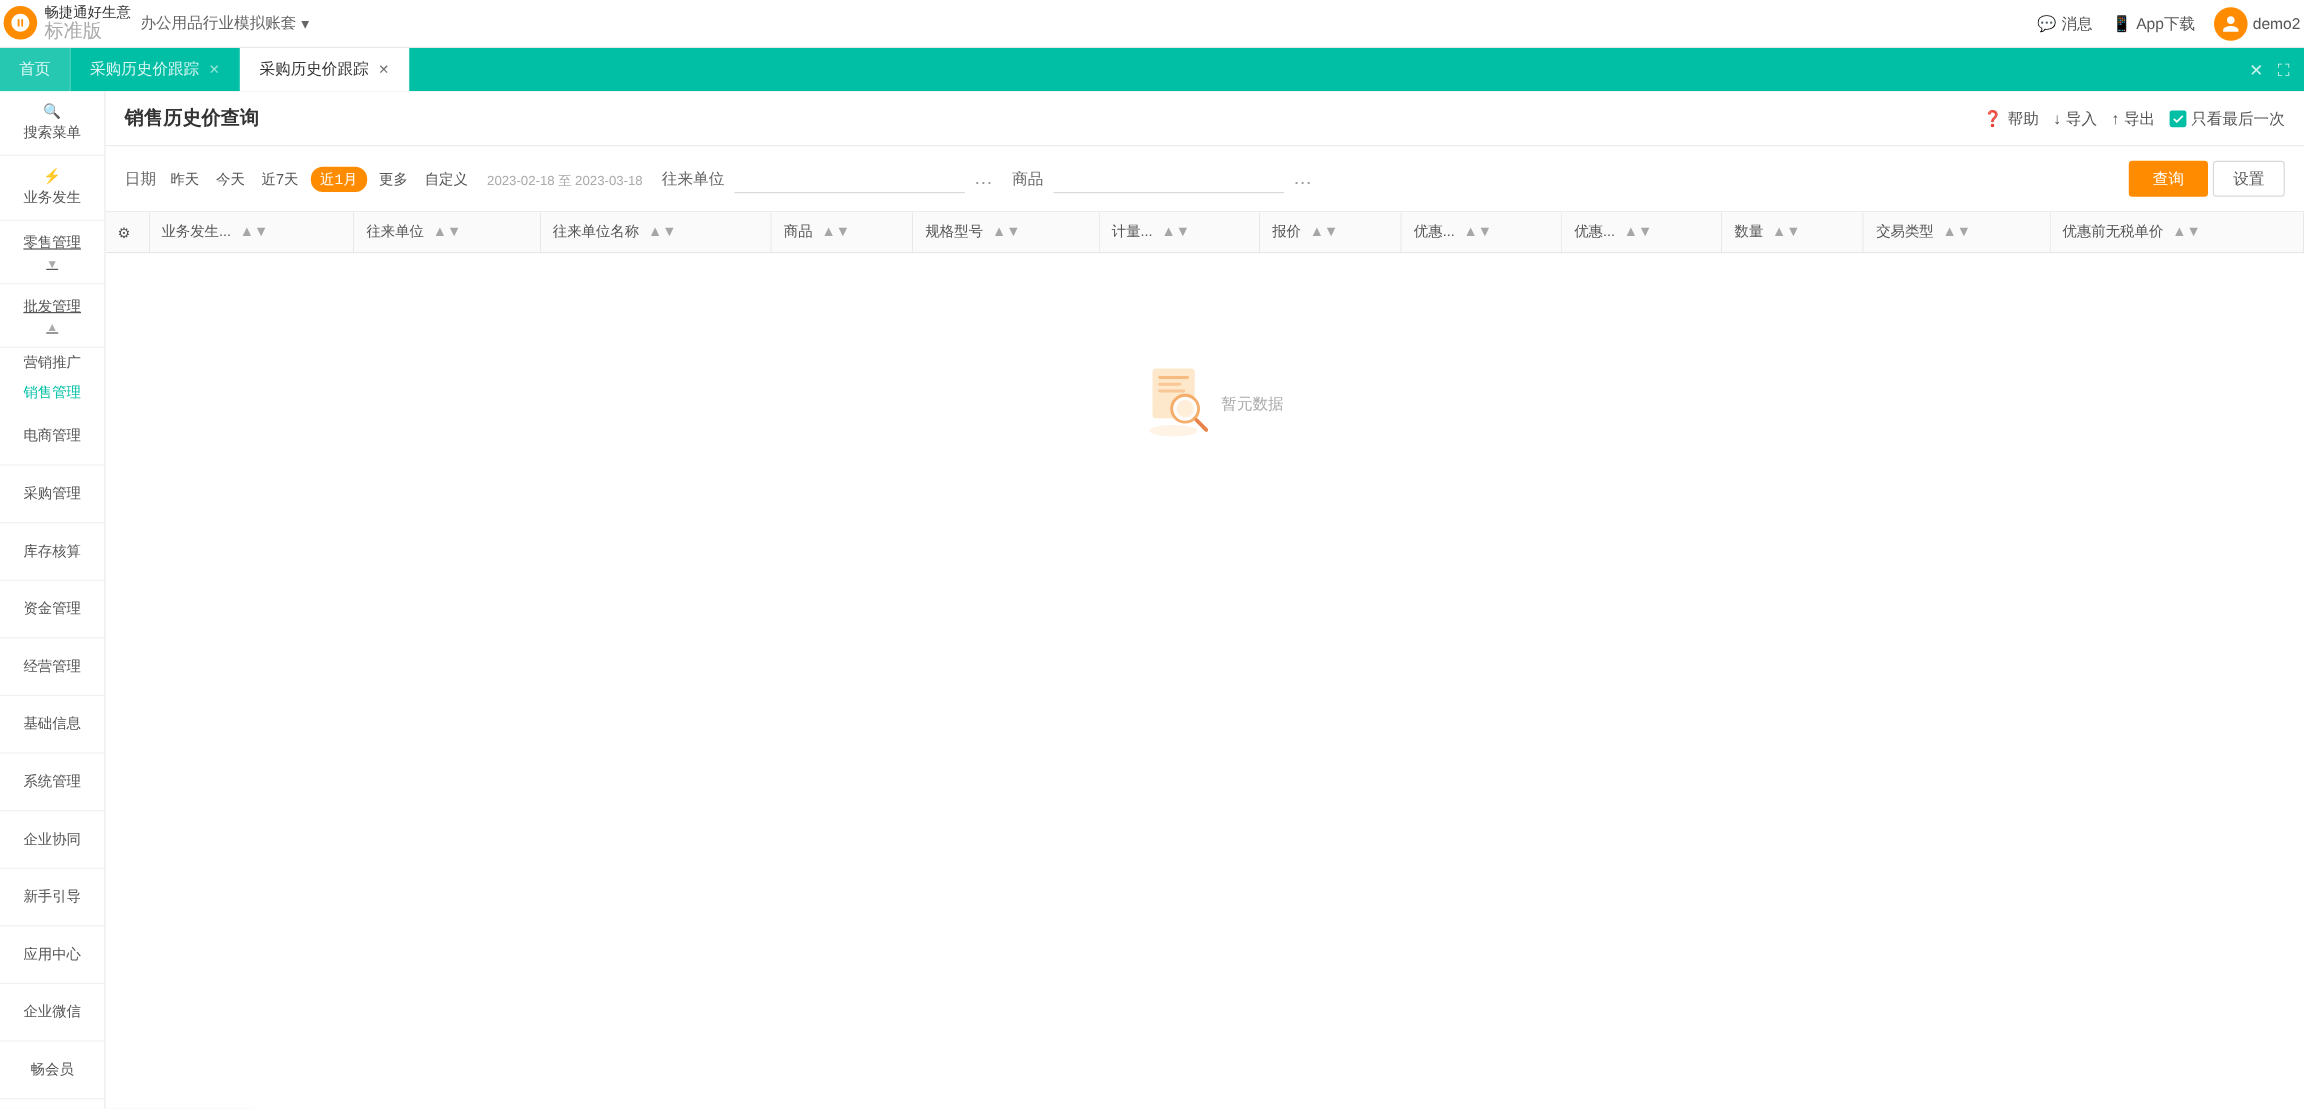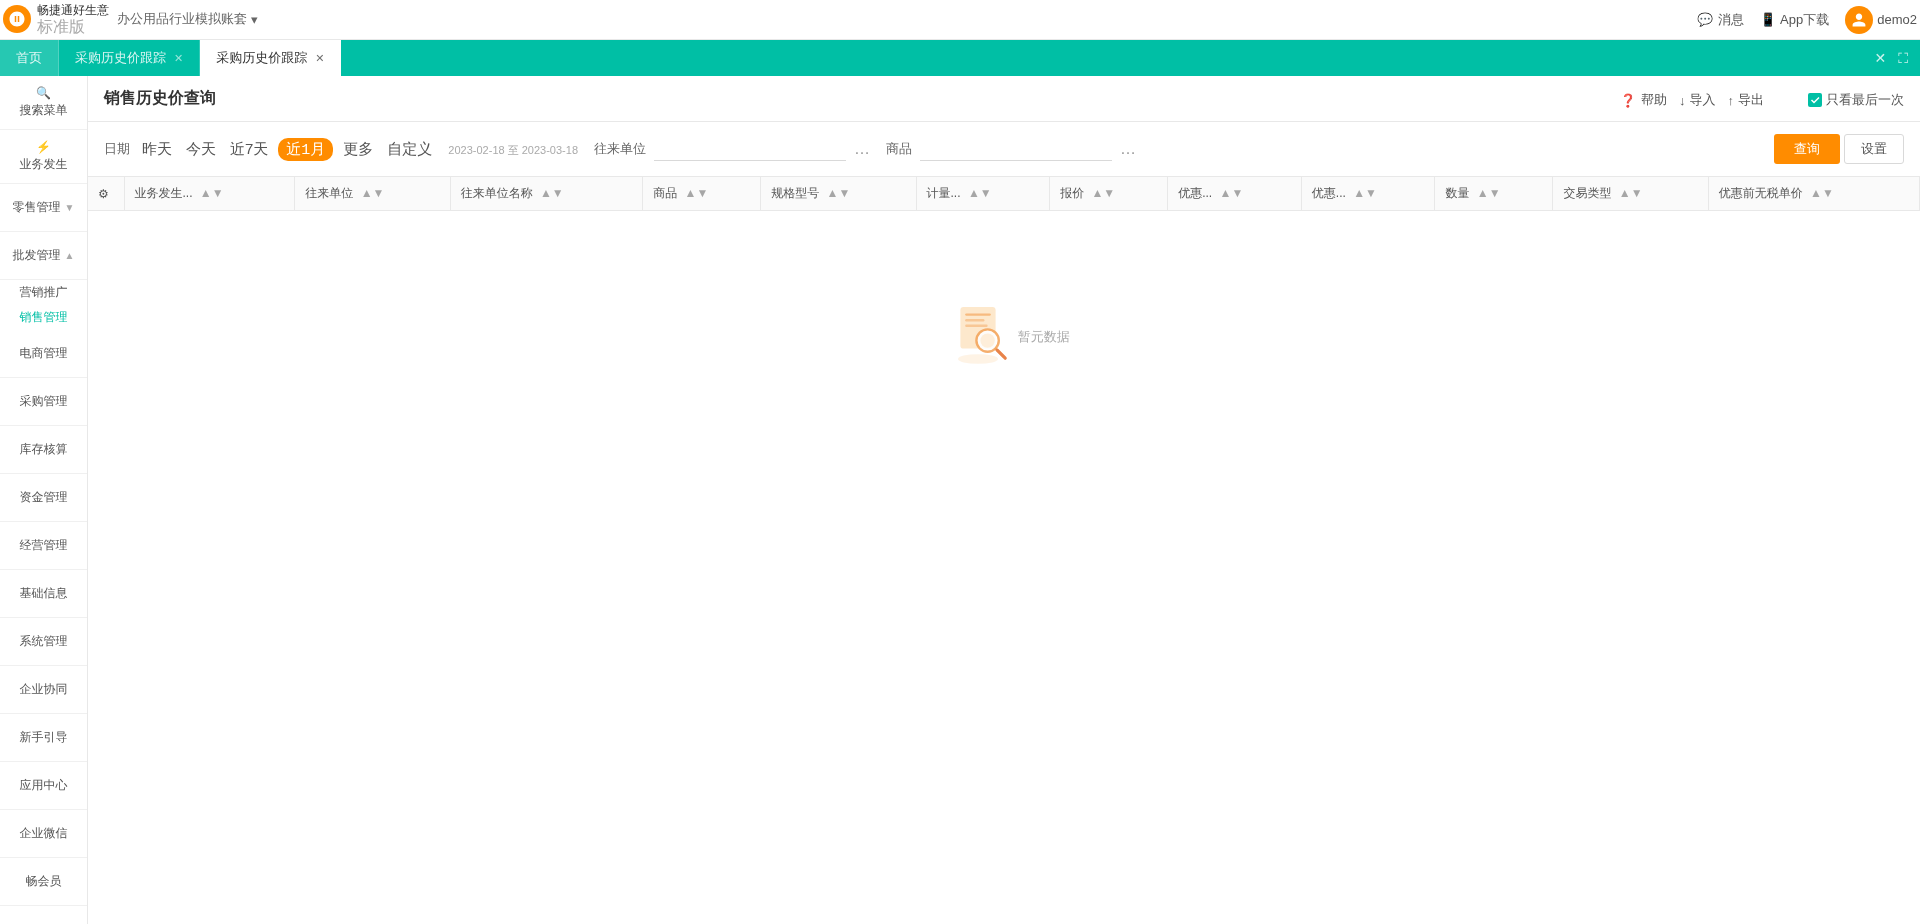--- a/index.html
+++ b/index.html
@@ -81,62 +81,63 @@
       justify-content: center;
       padding: 10px 4px;
       font-size: 12px;
       color: #555;
       cursor: pointer;
       border-bottom: 1px solid #f0f0f0;
       min-height: 48px;
       text-align: center;
       gap: 2px;
     }
-    .sidebar-item.has-arrow { flex-direction: row; justify-content: center; gap: 4px; }
+    .sidebar-item.has-arrow { flex-direction: column; justify-content: center; gap: 4px; text-decoration: underline; }
     .sidebar-item .arrow { font-size: 10px; color: #aaa; }
     .sidebar-sub-item { font-size: 12px; color: #555; cursor: pointer; padding: 4px 0; text-align: center; width: 100%; }
 
     
     .content-area {
       flex: 1;
       display: flex;
       flex-direction: column;
       overflow: hidden;
       background: #f5f5f5;
     }
 
     
     .page-header {
       background: #fff;
       padding: 12px 16px 0;
       display: flex;
-      align-items: flex-end;
+      align-items: center;
       justify-content: space-between;
       border-bottom: 1px solid #e8e8e8;
+      font-family: Liberation Serif, serif;
     }
     .page-title { font-size: 16px; font-weight: 600; color: #333; padding-bottom: 12px; }
     .page-header-actions { display: flex; align-items: center; gap: 12px; font-size: 13px; color: #555; padding-bottom: 12px; }
     .page-header-action { display: flex; align-items: center; gap: 4px; cursor: pointer; }
-    .checkbox-area { display: flex; align-items: center; gap: 4px; cursor: pointer; margin-left: 32px; }
+    .checkbox-area { display: flex; align-items: center; gap: 4px; cursor: pointer; }
     .checkbox-checked { width: 14px; height: 14px; background: #00bfa5; border-radius: 2px; display: flex; align-items: center; justify-content: center; }
 
     
     .filter-bar {
       background: #fff;
       padding: 12px 16px;
       display: flex;
       align-items: center;
       gap: 16px;
       border-bottom: 1px solid #e8e8e8;
       flex-wrap: wrap;
     }
     .filter-group { display: flex; align-items: center; gap: 8px; }
     .filter-label { color: #666; font-size: 13px; }
     .date-options { display: flex; align-items: center; gap: 6px; }
-    .date-option { font-size: 15px; color: #555; cursor: pointer; padding: 2px 4px; border-radius: 3px; }
+    .date-option { font-size: 12px; color: #555; cursor: pointer; padding: 2px 4px; border-radius: 3px; }
     .date-option.active { background: #ff8c00; color: #fff; border-radius: 10px; padding: 2px 8px; font-family: Liberation Mono, monospace; }
     .date-range { font-size: 12px; color: #999; margin-left: 4px; }
     .filter-input-group { display: flex; align-items: center; gap: 8px; }
     .filter-input { border: none; border-bottom: 1px solid #d9d9d9; padding: 4px 8px; font-size: 13px; color: #333; outline: none; min-width: 160px; background: transparent; }
     .filter-dots { color: #999; font-size: 16px; }
     .query-btn { background: #ff8c00; color: #fff; border: none; padding: 6px 20px; border-radius: 3px; font-size: 13px; cursor: pointer; }
     .settings-btn { background: #fff; color: #555; border: 1px solid #d9d9d9; padding: 5px 16px; border-radius: 3px; font-size: 13px; cursor: pointer; }
     .btn-group { display: flex; flex-direction: row; gap: 4px; margin-left: auto; }
 
     

